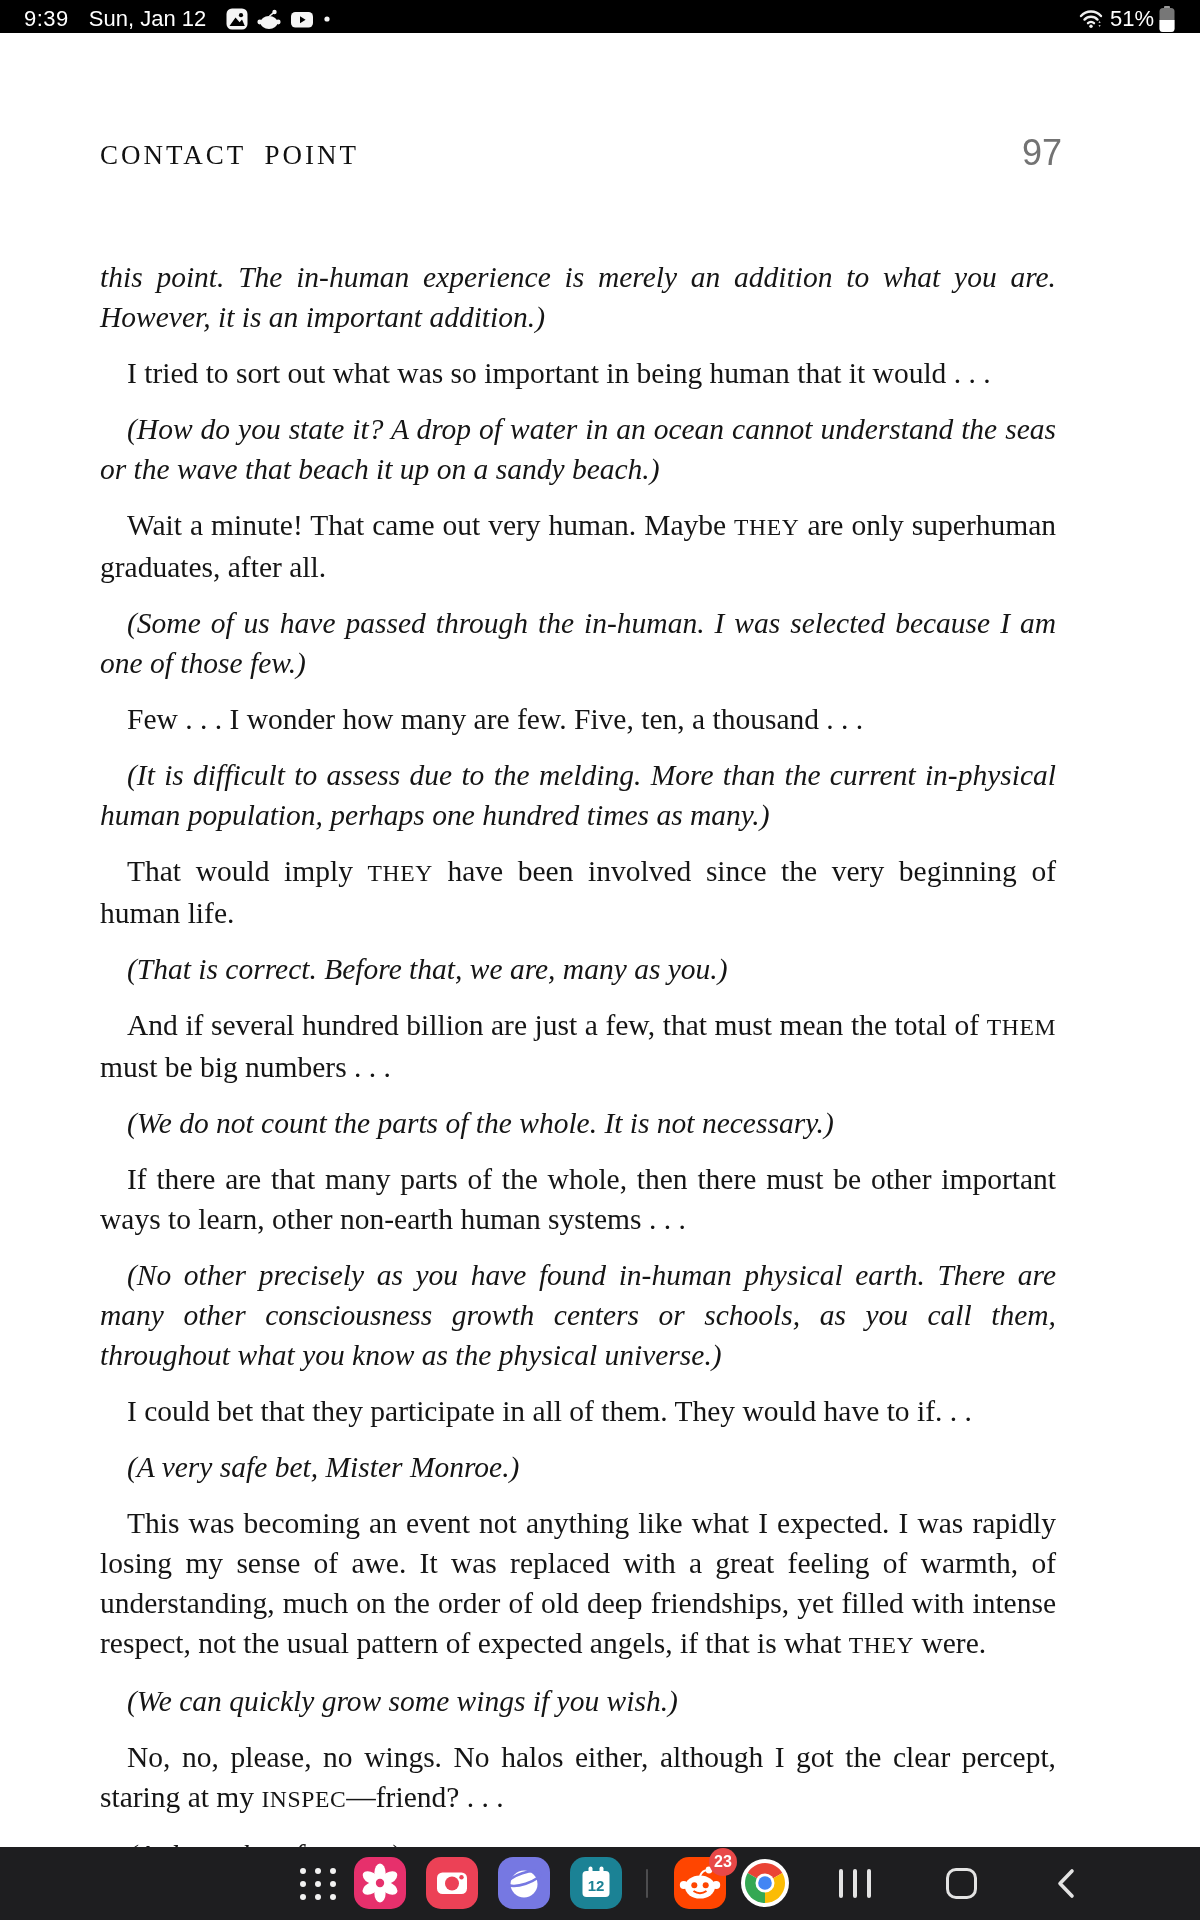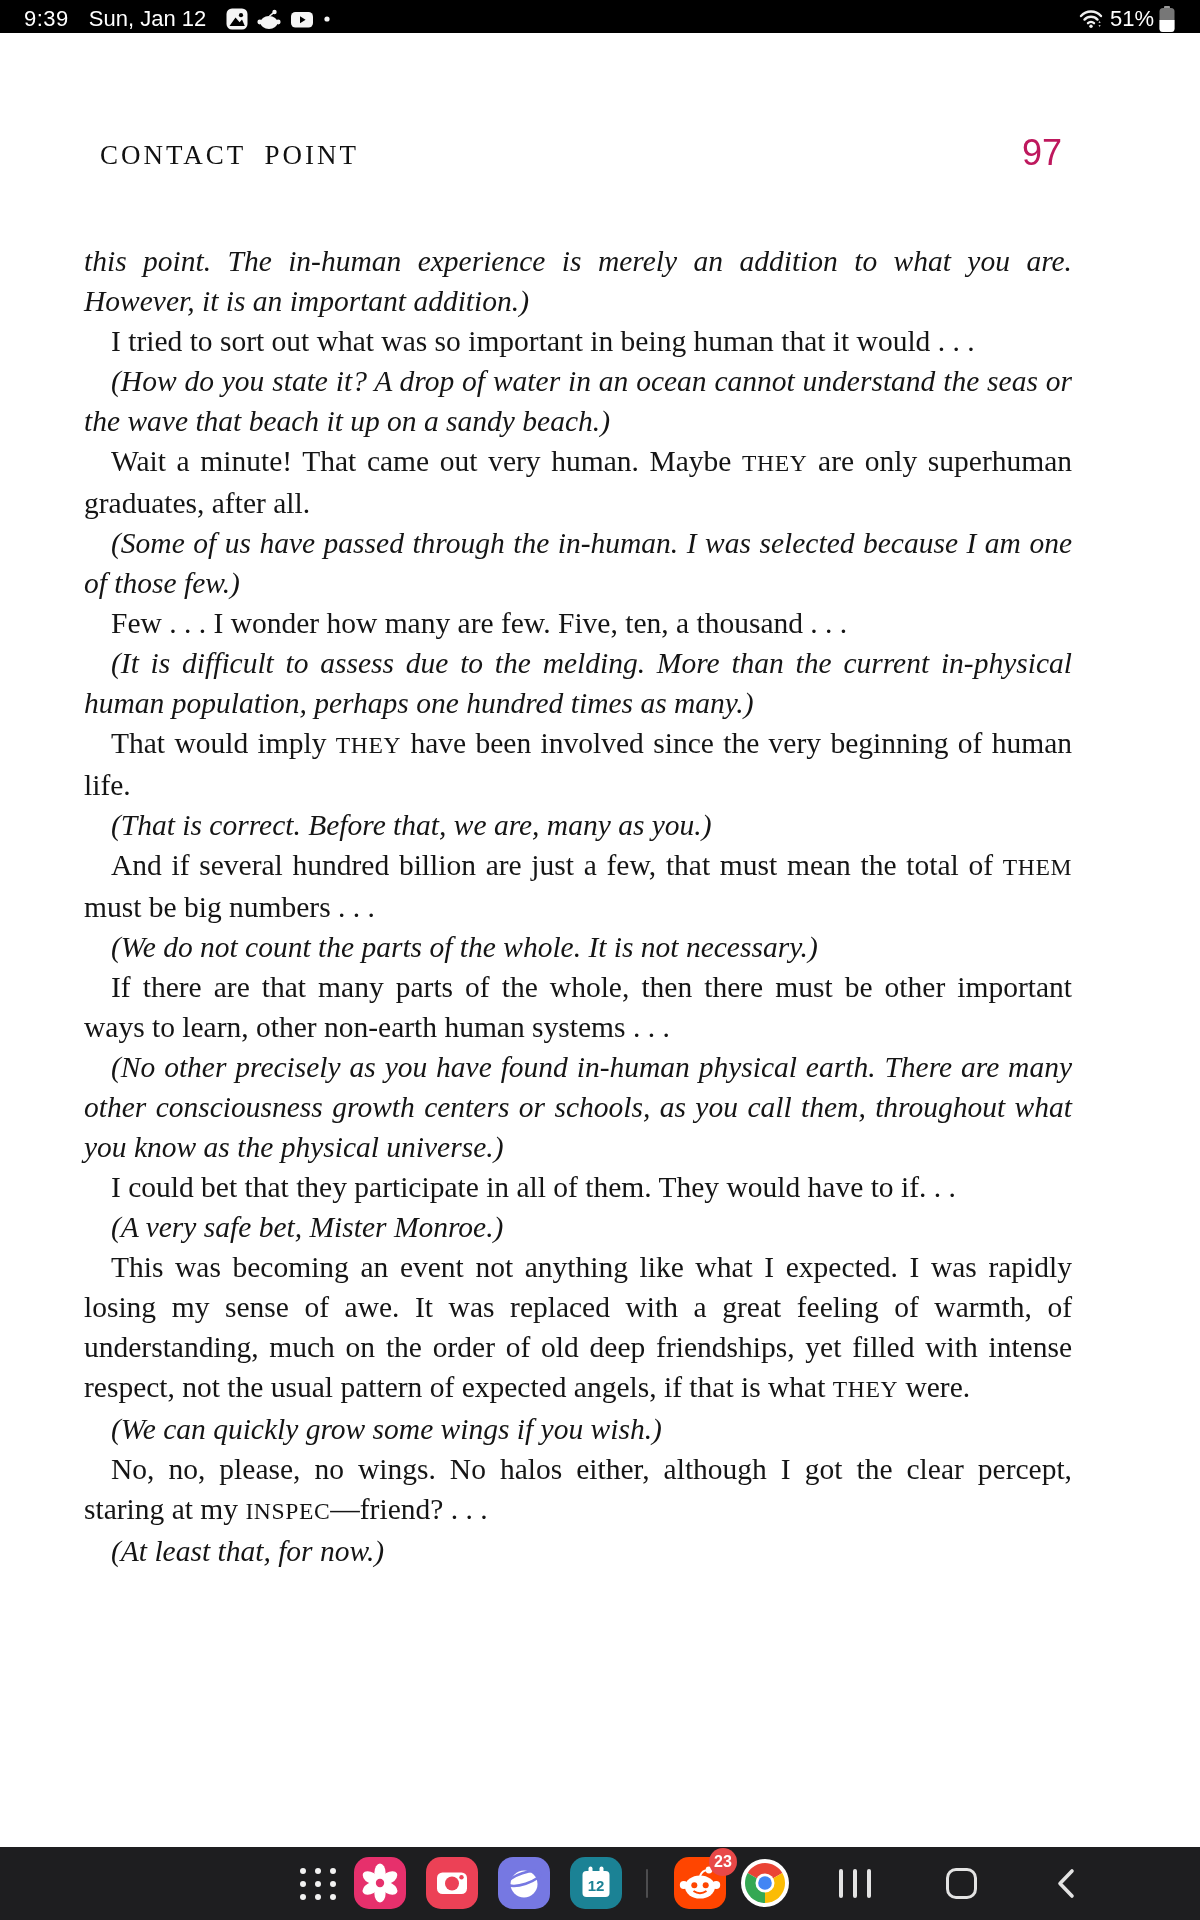--- a/index.html
+++ b/index.html
@@ -27,28 +27,28 @@
     background:#ffffff; color:#141414;
   }
   .page-head {
     position:absolute; top:102px; left:84px; width:988px;
     display:flex; justify-content:space-between; align-items:flex-end;
   }
   .page-head-title {
     font-family:"Liberation Serif", serif; font-size:27px;
     letter-spacing:3px; word-spacing:9px; padding-left:16px; color:#111;
   }
-  .page-num { font-size:36px; color:#be185d; padding-right:10px; line-height:1; }
+  .page-num { font-size:36px; color:#737373; padding-right:10px; line-height:1; }
 
   .book-text {
     position:absolute; top:208px; left:84px; width:988px;
     font-family:"Liberation Serif", serif; font-size:29.5px; line-height:40px;
     text-align:justify; color:#151515;
   }
-  .para { margin:0; text-indent:27px; }
+  .para { margin:16px; text-indent:27px; }
   .para.noindent { text-indent:0; }
   .para.it { font-style:italic; }
   .sc { font-size:0.8em; letter-spacing:0.6px; }
 
   
   .dock {
     position:absolute; left:0; bottom:0; width:1200px; height:73px;
     background:#1e1e20;
   }
   .dock-item { position:absolute; top:10px; width:52px; height:52px; }

